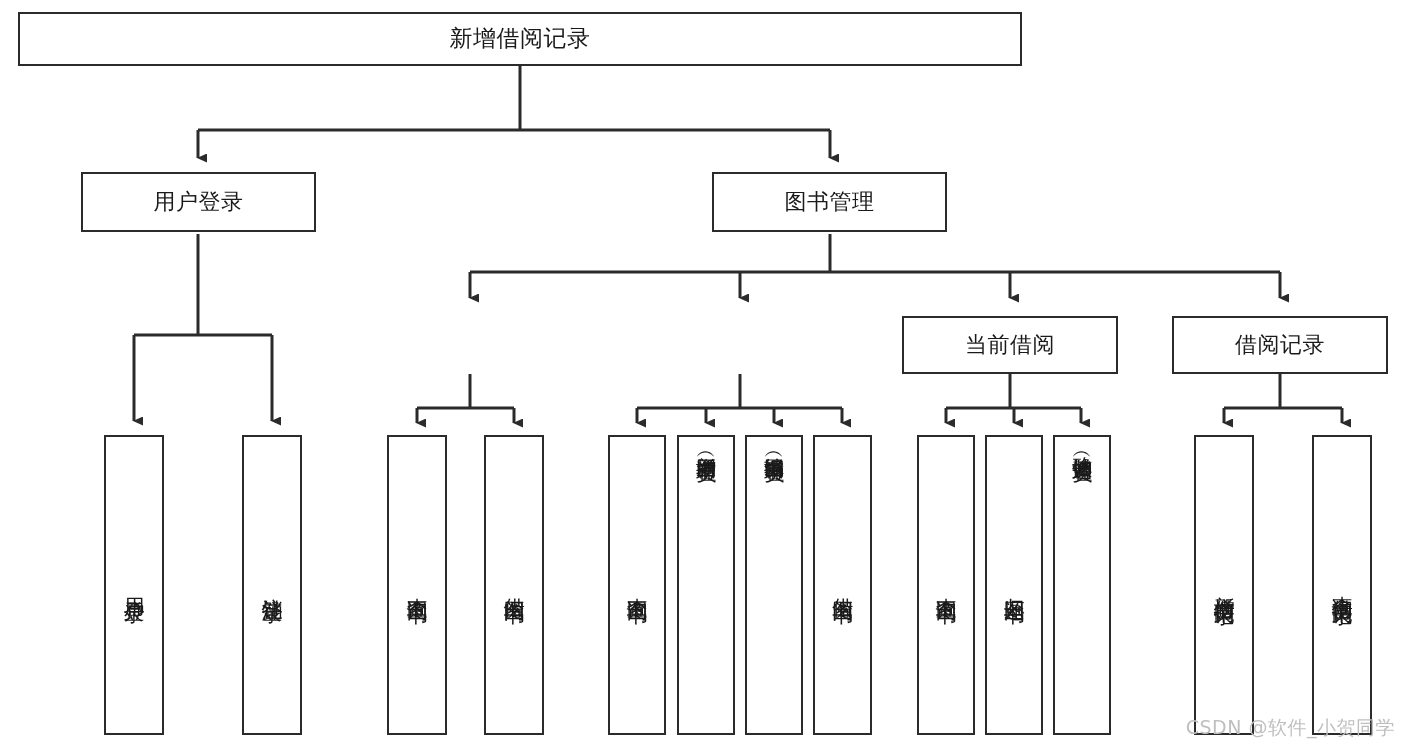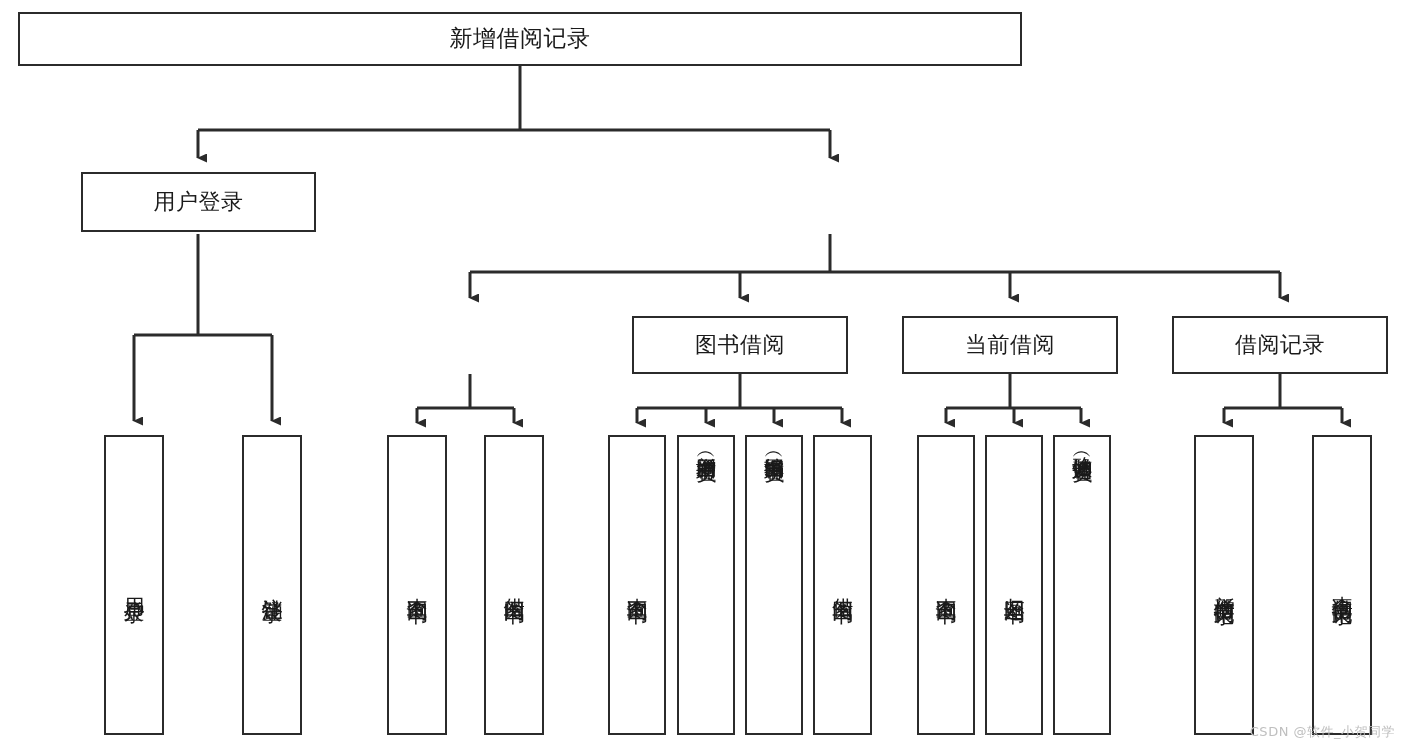--- a/index.html
+++ b/index.html
@@ -66,21 +66,21 @@
     letter-spacing: 1px;
   }
   .node.vertical.mid-text {
     align-items: center;
     padding-top: 0;
   }
   .watermark {
     position: absolute;
     right: 10px;
     bottom: 6px;
-    font-size: 13px;
+    font-size: 19px;
     color: #bfbfbf;
     letter-spacing: 0.5px;
     user-select: none;
     white-space: nowrap;
   }
 </style>
 </head>
 <body>
 
 <div id="diagram-root">
@@ -135,24 +135,24 @@
     </g>
   </svg>
 
   <div class="node root horizontal" style="left:18px; top:12px; width:1004px; height:54px;">
     <span class="node-label">新增借阅记录</span>
   </div>
 
   <div class="node horizontal" style="left:81px; top:172px; width:235px; height:60px;">
     <span class="node-label">用户登录</span>
   </div>
-
-  <div class="node horizontal" style="left:632px; top:316px; width:216px; height:58px;">
-    <span class="node-label">图书借阅</span>
-  </div>
+  <div class="node horizontal" style="left:712px; top:172px; width:235px; height:60px;">
+    <span class="node-label">图书管理</span>
+  </div>
+
   <div class="node horizontal" style="left:902px; top:316px; width:216px; height:58px;">
     <span class="node-label">当前借阅</span>
   </div>
   <div class="node horizontal" style="left:1172px; top:316px; width:216px; height:58px;font-family:Liberation Serif, serif;">
     <span class="node-label">借阅记录</span>
   </div>
 
   <div class="node vertical mid-text" style="left:104px; top:435px; width:60px; height:300px;">
     <span class="node-label">用户登录</span>
   </div>

